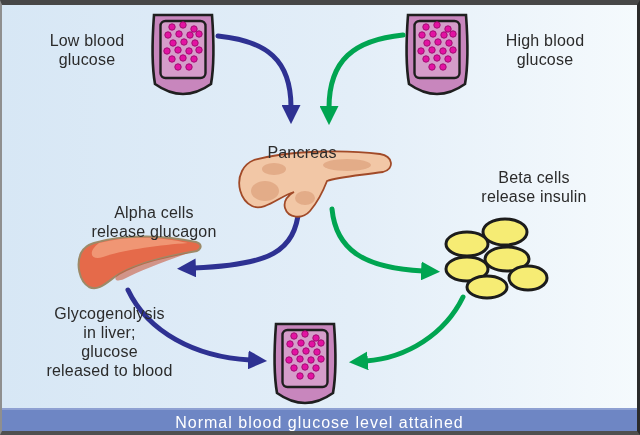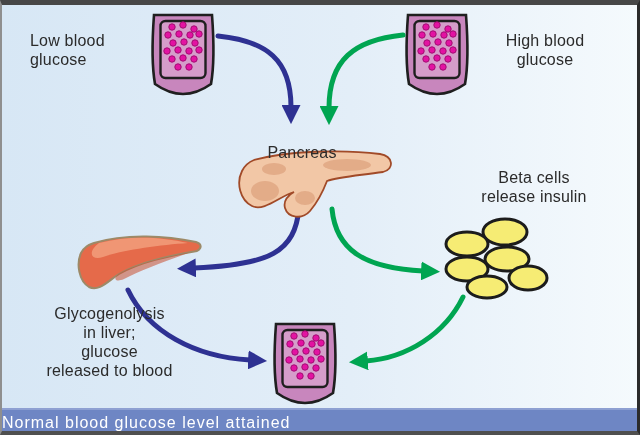--- a/index.html
+++ b/index.html
@@ -40,21 +40,21 @@
   .pancreas-blotch{fill:#d89a74;opacity:.6;}
   .liver{fill:var(--liver_fill,#e56a4a);stroke:#9c8a68;stroke-width:2;}
   .liver-hi{fill:#f29d7b;opacity:.85;}
   .liver-sh{fill:#c94e2f;opacity:.55;}
   .beta{fill:var(--beta_cell_fill,#f6ec74);stroke:#1c1c1c;stroke-width:3;}
   #banner{
     position:absolute;left:0;right:0;top:403px;height:26px;
     background:var(--banner_bg,#6e86c4);
     border-top:2px solid #8ea0d2;
     color:var(--banner_text,#ffffff);
-    font-size:16px;line-height:26px;letter-spacing:1px;
+    font-size:16px;line-height:26px;text-align:center;letter-spacing:1px;
   }
 </style>
 </head>
 <body>
 
 <div id="frame">
 
   <svg id="diagram-svg" width="640" height="435" viewBox="0 0 640 435">
     <defs>
       <marker id="mb" viewBox="0 0 10 10" refX="1" refY="5" markerWidth="3.8" markerHeight="3.8" orient="auto">
@@ -135,28 +135,30 @@
     <g>
       <ellipse class="beta" cx="503" cy="227" rx="22" ry="13"></ellipse>
       <ellipse class="beta" cx="465" cy="239" rx="21" ry="12"></ellipse>
       <ellipse class="beta" cx="505" cy="254" rx="22" ry="12"></ellipse>
       <ellipse class="beta" cx="465" cy="264" rx="21" ry="12"></ellipse>
       <ellipse class="beta" cx="526" cy="273" rx="19" ry="12"></ellipse>
       <ellipse class="beta" cx="485" cy="282" rx="20" ry="11"></ellipse>
     </g>
   </svg>
 
-  <div class="lbl" style="left:28px;top:26px;width:114px;text-align:left;">Low blood
+  <div class="lbl" style="left:28px;top:26px;width:114px;text-align:center;">Low blood
 glucose</div>
 
   <div class="lbl" style="left:478px;top:26px;width:130px;">High blood
 glucose</div>
 
   <div class="lbl" style="left:248px;top:126px;width:104px;text-align:center;margin-top:12px;">Pancreas</div>
 
+  <div class="lbl" style="left:62px;top:198px;width:180px;">Alpha cells
+release glucagon</div>
 
   <div class="lbl" style="left:452px;top:163px;width:160px;">Beta cells
 release insulin</div>
 
   <div class="lbl" style="left:20px;top:299px;width:175px;">Glycogenolysis
 in liver;
 glucose
 released to blood</div>
 
 

